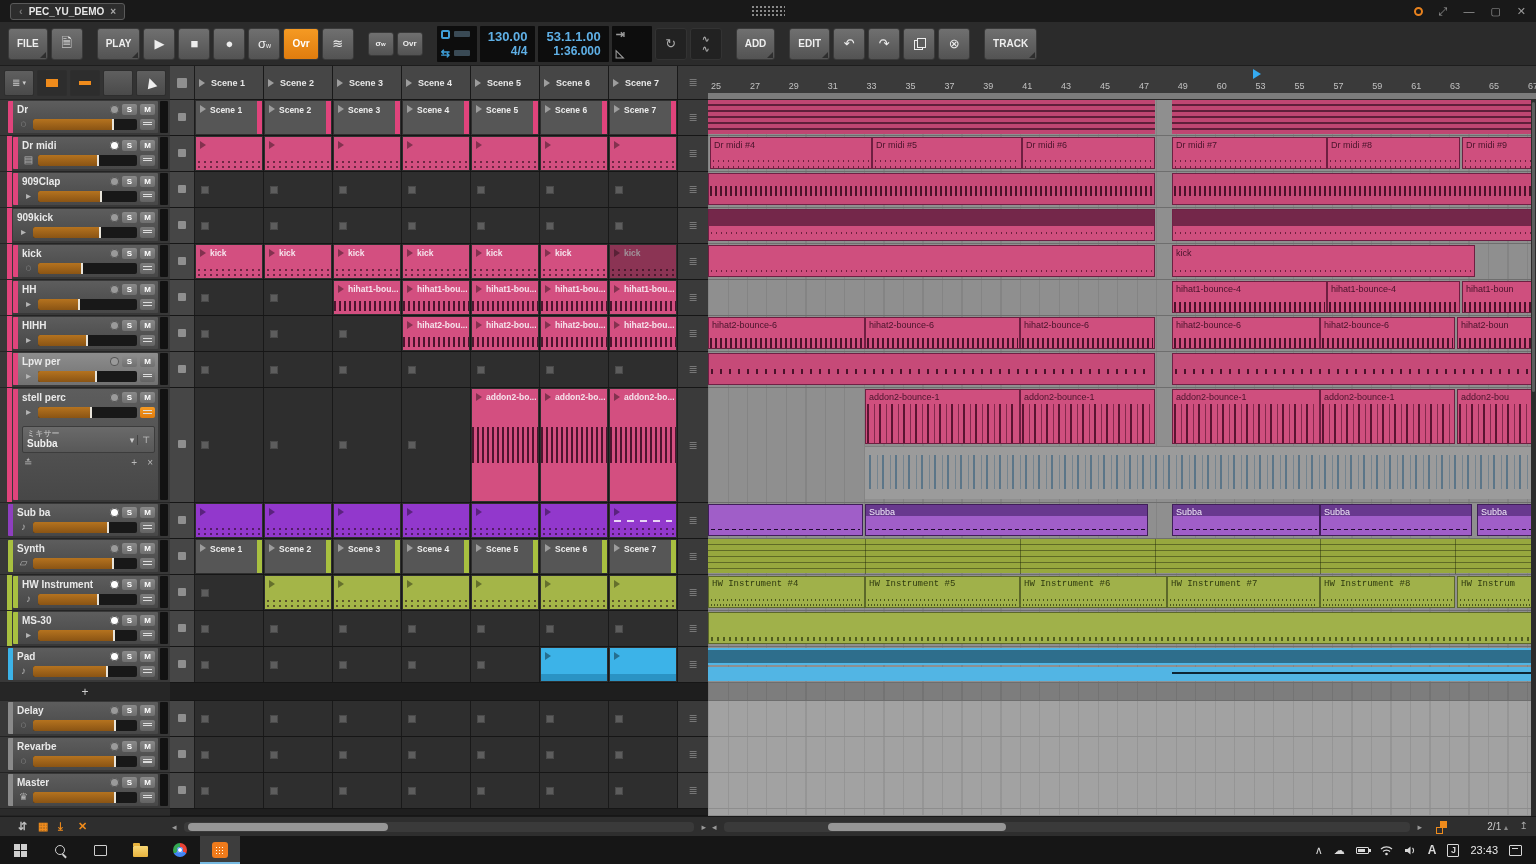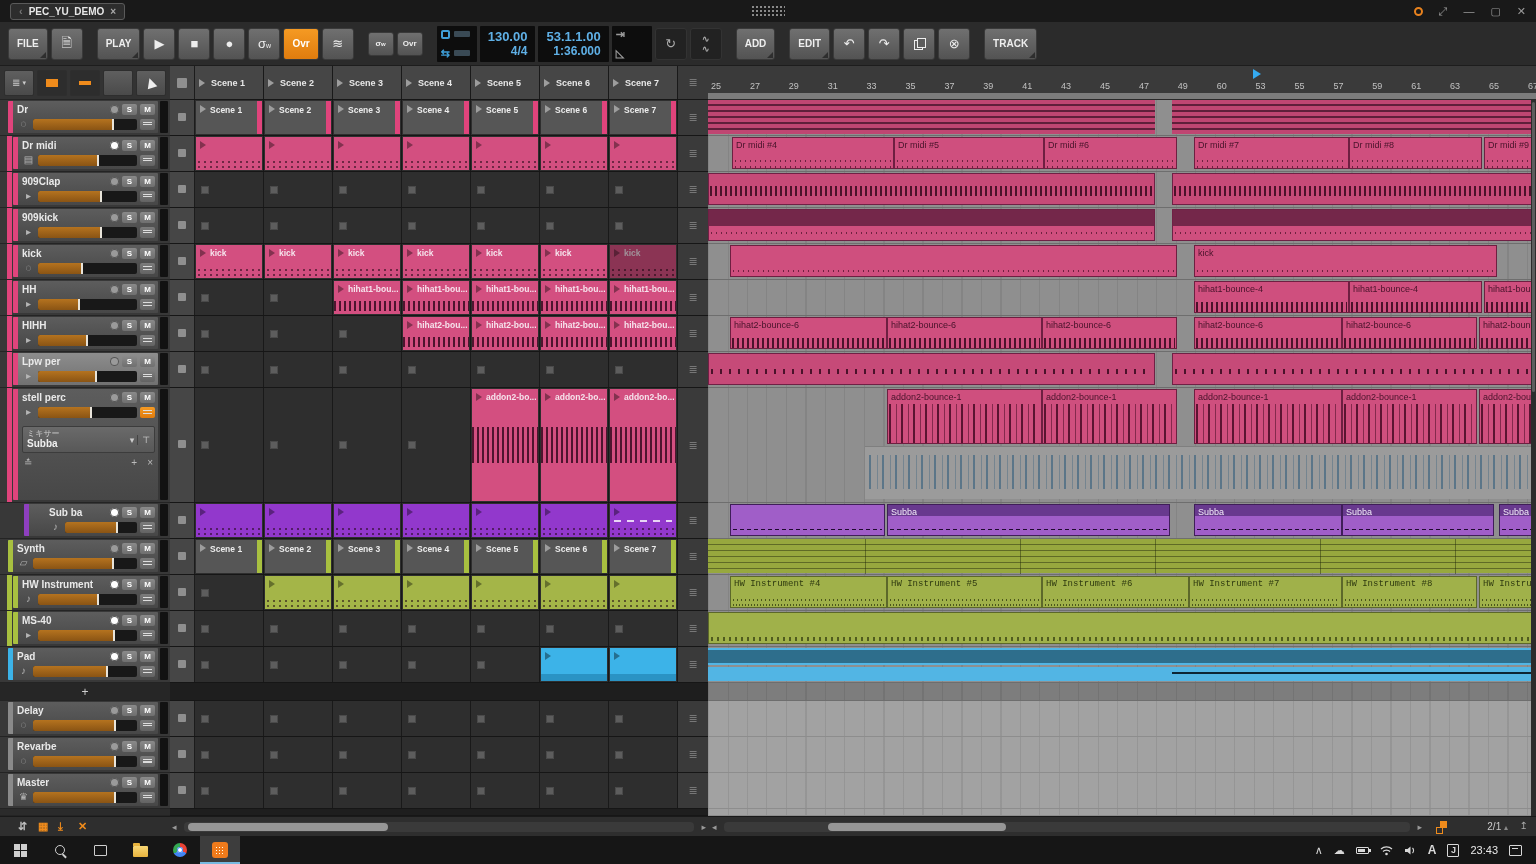--- a/index.html
+++ b/index.html
@@ -116,21 +116,21 @@
   .sclabel{position:absolute;left:16px;top:50%;transform:translateY(-50%);font-size:9px;font-weight:bold;color:#e8e8e8;}
   .scenehd .ptri{top:50%;margin-top:-4px;}
 
   
   .ruler{background:#3a3a3a;background-image:none;border-bottom:1px solid #2a2a2a;}
   .ruler:after{content:"";position:absolute;left:0;right:0;bottom:0;height:6px;background:#7c7c7c;}
   .rnum{position:absolute;bottom:8px;font-size:9px;color:#c2c2c2;}
   .phead{position:absolute;top:3px;width:0;height:0;border-top:5px solid transparent;border-bottom:5px solid transparent;border-left:8px solid #35aaf0;}
 
   
-  .aclip{position:absolute;top:1px;bottom:2px;background:#cf4f7e;border:1px solid #6e1f41;overflow:hidden;margin-left:22px;}
+  .aclip{position:absolute;top:1px;bottom:2px;background:#cf4f7e;border:1px solid #6e1f41;overflow:hidden;}
   .alabel{position:absolute;left:3px;top:2px;right:2px;font-size:9px;color:#47132a;white-space:nowrap;overflow:hidden;}
   .alabel.w{color:#f3ecfa;}
   .alabel.ol{color:#2f3a10;font-family:Liberation Mono, monospace;}
   .tx-dot{position:absolute;left:2px;right:2px;height:2px;background-image:repeating-linear-gradient(90deg,rgba(70,15,38,.7) 0 1px,transparent 1px 5px);}
   .tx-wave{position:absolute;left:1px;right:1px;height:10px;background-image:repeating-linear-gradient(90deg,rgba(62,12,34,.9) 0 2px,transparent 2px 5px);}
   .tx-spike{position:absolute;left:1px;right:1px;height:40px;background-image:repeating-linear-gradient(90deg,rgba(70,10,36,.85) 0 2px,transparent 2px 7px,rgba(70,10,36,.55) 7px 8px,transparent 8px 12px);}
   .astrip{position:absolute;top:1px;bottom:2px;background:#c64a78;border:1px solid #702045;overflow:hidden;}
   .gstripe{position:absolute;top:0;bottom:1px;
     background-image:repeating-linear-gradient(180deg,#bf4672 0 4px,#5f1f3a 4px 6px);}
   .gstripe.green{background-image:repeating-linear-gradient(180deg,#97a83e 0 5px,#5f6b26 5px 6px);}
@@ -618,21 +618,21 @@
             <div class="tx-wave" style="top: 12px;"></div>
           </div>
           <div class="astrip" style="left: 464px; width: 364px;">
             <div class="tx-wave" style="top: 12px;"></div>
           </div>
         </div>
       </div>
       <div class="trow" style="height: 36px;">
         <div class="hd">
           <div class="gline" style="background: rgb(224, 68, 124);"></div>
-          <div class="tile" style="left: 13px;">
+          <div class="tile" style="left: 13px; flex-direction: column;">
             <div class="accent" style="background: rgb(224, 68, 124);"></div>
             <div class="tbody">
               <div class="r1">
                 <div class="tname">909kick</div>
                 <div class="rec"></div>
                 <div class="smb">S</div>
                 <div class="smb">M</div>
               </div>
               <div class="r2">
                 <div class="ticon">▸</div>
@@ -1117,21 +1117,21 @@
               <div class="tx-spike" style="top: 14px;"></div>
             </div>
           </div>
           <div class="stell-lower" style="inset: 58px 0px 3px 157px;">
             <div class="tx-blue" style="top: 8px;"></div>
           </div>
         </div>
       </div>
       <div class="trow" style="height: 36px;">
         <div class="hd">
-          <div class="tile" style="left: 24px; gap: 16px;">
+          <div class="tile" style="left: 8px;">
             <div class="accent" style="background: rgb(142, 63, 191);"></div>
             <div class="tbody">
               <div class="r1">
                 <div class="tname">Sub ba</div>
                 <div class="rec armed"></div>
                 <div class="smb">S</div>
                 <div class="smb">M</div>
               </div>
               <div class="r2">
                 <div class="ticon">♪</div>
@@ -1419,21 +1419,21 @@
           </div>
         </div>
       </div>
       <div class="trow" style="height: 36px;">
         <div class="hd">
           <div class="gline" style="background: rgb(168, 192, 64);"></div>
           <div class="tile" style="left: 13px;">
             <div class="accent" style="background: rgb(168, 192, 64);"></div>
             <div class="tbody">
               <div class="r1">
-                <div class="tname">MS-40</div>
+                <div class="tname">MS-30</div>
                 <div class="rec armed"></div>
                 <div class="smb">S</div>
                 <div class="smb">M</div>
               </div>
               <div class="r2">
                 <div class="ticon">▸</div>
                 <div class="vol">
                   <div class="vfill" style="width: 78%;"></div>
                 </div>
                 <div class="mbtn"></div>

